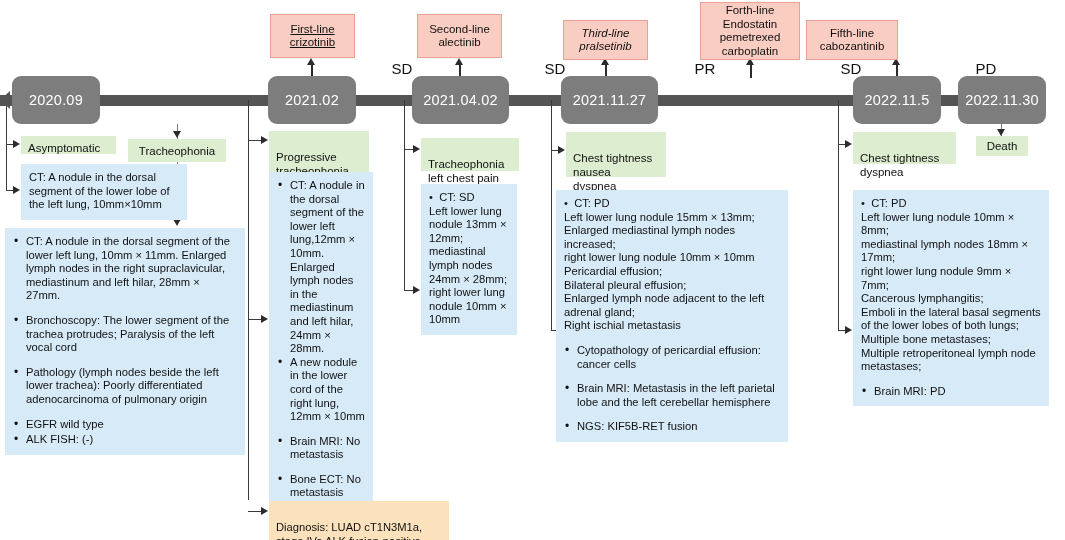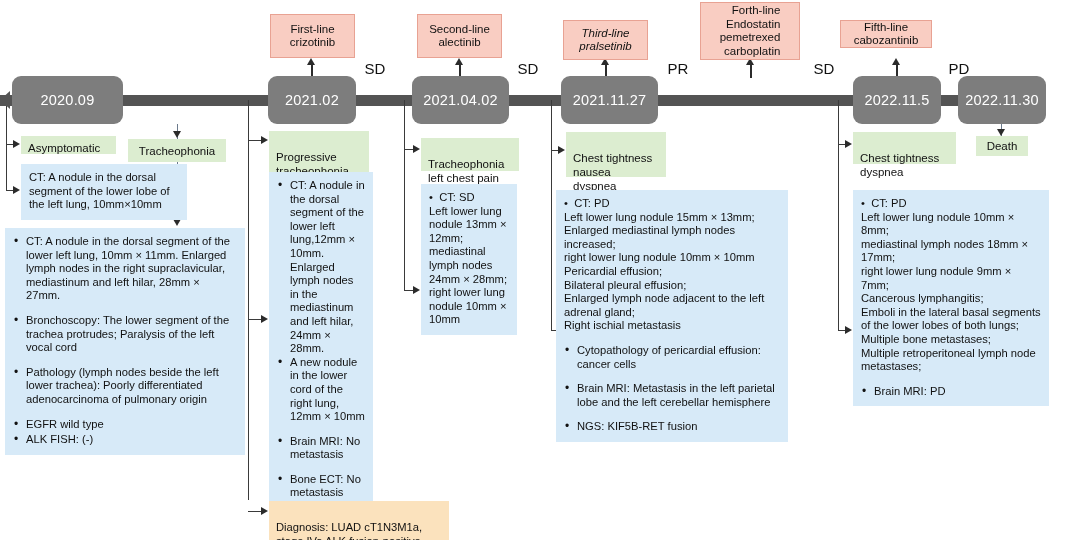--- a/index.html
+++ b/index.html
@@ -48,20 +48,21 @@
     z-index:3;
   }
 
   
   .resp{
     top:60px;
     font-size:15px;
     color:#111;
     z-index:4;
     text-align:center;
+    margin-left:27px;
   }
 
   
   .tx{
     background:#f9cdc2;
     border:1px solid #e8a293;
     color:#111;
     font-size:11.5px;
     line-height:13.5px;
     text-align:center;
@@ -153,64 +154,64 @@
 </style>
 </head>
 <body>
 
 <div id="canvas">
 
   <div class="abs spine-cap-left"></div>
   <div class="abs spine"></div>
   <div class="abs spine-arrow"></div>
 
-  <div class="abs node" style="left:12px;width:111px;">2020.09</div>
+  <div class="abs node" style="left:12px;width:88px;">2020.09</div>
   <div class="abs node" style="left:268px;width:88px;">2021.02</div>
   <div class="abs node" style="left:412px;width:97px;">2021.04.02</div>
   <div class="abs node" style="left:561px;width:97px;">2021.11.27</div>
   <div class="abs node" style="left:853px;width:88px;">2022.11.5</div>
   <div class="abs node" style="left:958px;width:88px;">2022.11.30</div>
 
   <div class="abs resp" style="left:357px;width:36px;">SD</div>
   <div class="abs resp" style="left:510px;width:36px;">SD</div>
   <div class="abs resp" style="left:660px;width:36px;">PR</div>
   <div class="abs resp" style="left:806px;width:36px;">SD</div>
   <div class="abs resp" style="left:941px;width:36px;">PD</div>
 
   <div class="abs tx" style="left:270px;top:14px;width:85px;height:44px;">
-    <span style="white-space:pre-line;">First-line
+    <span style="white-space:pre-line;text-decoration:underline;">First-line
 crizotinib</span>
   </div>
   <div class="abs tx-stem" style="left:311px;top:65px;height:13px;"></div>
   <div class="abs tx-head" style="left:307px;top:58px;"></div>
 
   <div class="abs tx" style="left:417px;top:14px;width:85px;height:44px;">
     <span style="white-space:pre-line;">Second-line
 alectinib</span>
   </div>
   <div class="abs tx-stem" style="left:459px;top:65px;height:13px;"></div>
   <div class="abs tx-head" style="left:455px;top:58px;"></div>
 
   <div class="abs tx" style="left:563px;top:20px;width:85px;height:40px;">
     <span style="white-space:pre-line;font-style:italic;">Third-line
 pralsetinib</span>
   </div>
   <div class="abs tx-stem" style="left:605px;top:65px;height:13px;"></div>
   <div class="abs tx-head" style="left:601px;top:58px;"></div>
 
   <div class="abs tx" style="left:700px;top:2px;width:100px;height:58px;">
-    <span style="white-space:pre-line;text-align:right;">Forth-line
+    <span style="white-space:pre-line;">Forth-line
 Endostatin
 pemetrexed
 carboplatin</span>
   </div>
   <div class="abs tx-stem" style="left:750px;top:65px;height:13px;"></div>
   <div class="abs tx-head" style="left:746px;top:58px;"></div>
 
-  <div class="abs tx" style="left:840px;top:20px;width:92px;height:28px;">
+  <div class="abs tx" style="left:806px;top:20px;width:92px;height:40px;">
     <span style="white-space:pre-line;">Fifth-line
 cabozantinib</span>
   </div>
   <div class="abs tx-stem" style="left:896px;top:65px;height:13px;"></div>
   <div class="abs tx-head" style="left:892px;top:58px;"></div>
 
   <div class="abs vline" style="left:6px;top:106px;height:38px;"></div>
   <div class="abs hline" style="left:6px;top:144px;width:8px;"></div>
   <div class="abs arrow-right" style="left:13px;top:140px;"></div>
   <div class="abs sym" style="left:21px;top:136px;width:95px;height:18px;">

